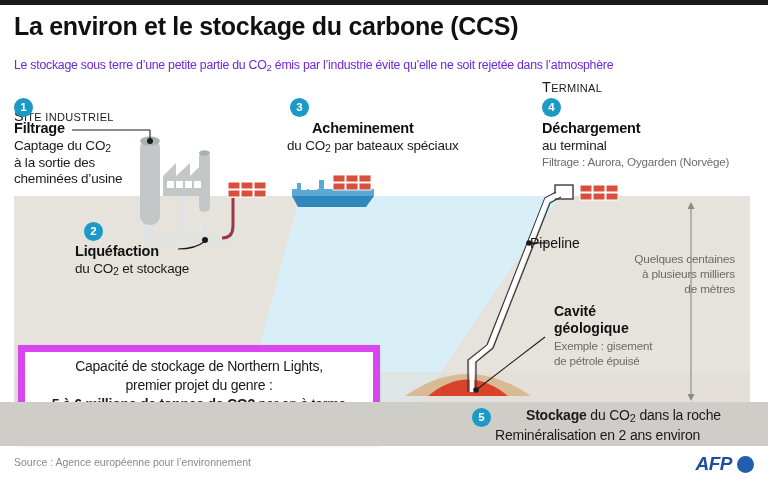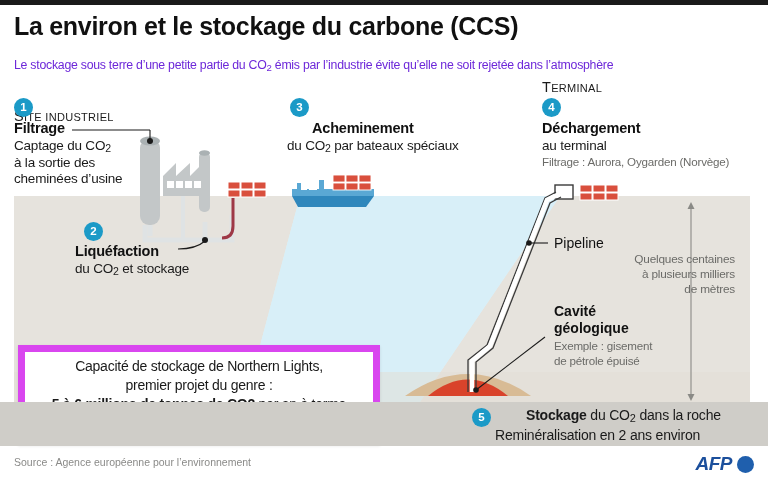--- a/index.html
+++ b/index.html
@@ -245,21 +245,21 @@
   <div class="sectionlabel" style="left:542px; top:79px;text-align:right;">
     <span class="cap">T</span><span class="rest">ERMINAL</span>
   </div>
   <div class="badge" style="left:542px; top:98px;">4</div>
   <div class="steptitle" style="left:542px; top:120px;">Déchargement</div>
   <div class="stepbody" style="left:542px; top:138px; white-space:nowrap;">
     <span>au terminal</span>
   </div>
   <div class="stepnote" style="left:542px; top:155px;">Filtrage : Aurora, Oygarden (Norvège)</div>
 
-  <div class="callout-label" style="left:554px; top:235px;text-align:right;">Pipeline</div>
+  <div class="callout-label" style="left:530px; top:235px;text-align:right;">Pipeline</div>
 
   <div class="callout-label bold" style="left:554px; top:303px;">Cavité</div>
   <div class="callout-label bold" style="left:554px; top:320px;">géologique</div>
   <div class="stepnote" style="left:554px; top:339px;">Exemple : gisement</div>
   <div class="stepnote" style="left:554px; top:354px;">de pétrole épuisé</div>
 
   <div class="depthtext" style="left:580px; top:252px; width:155px;">
     <span>Quelques centaines</span><br>
     <span>à plusieurs milliers</span><br>
     <span>de mètres</span>

